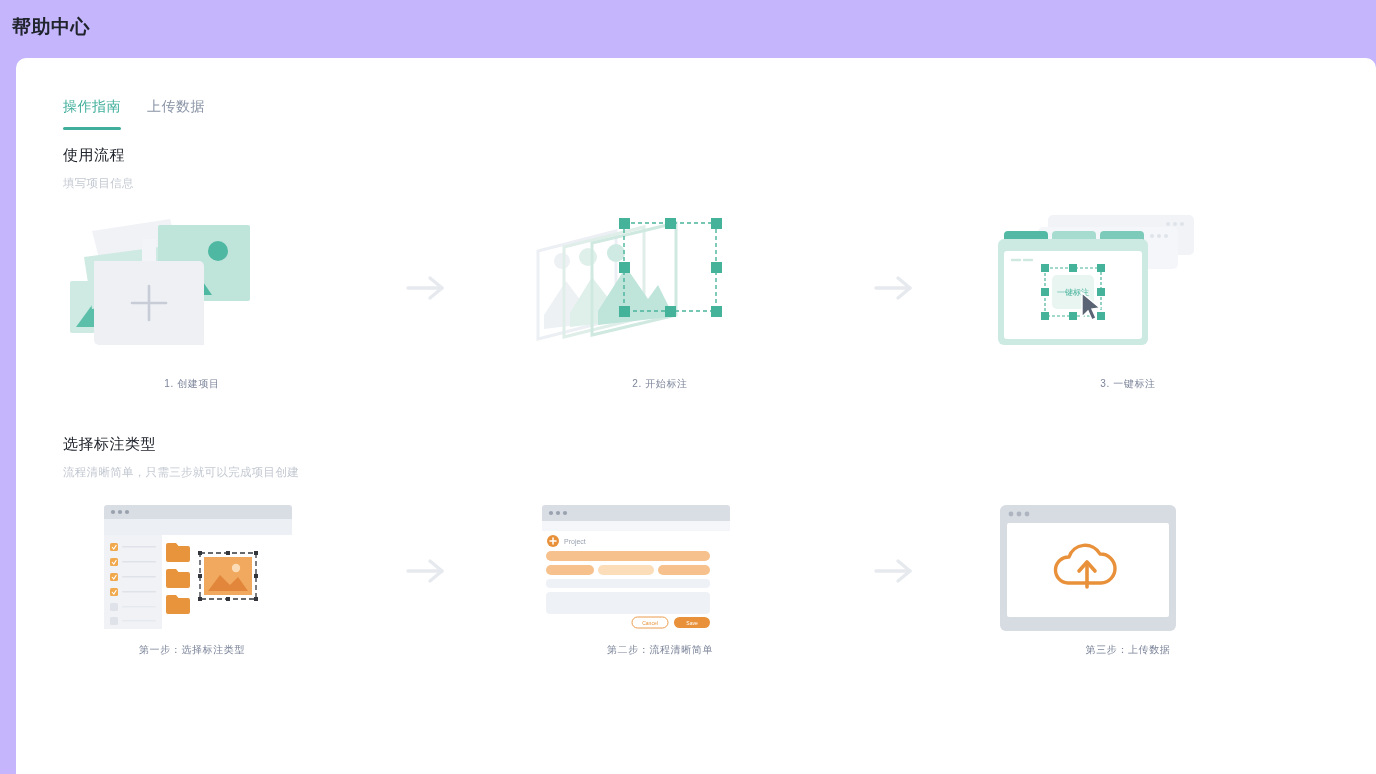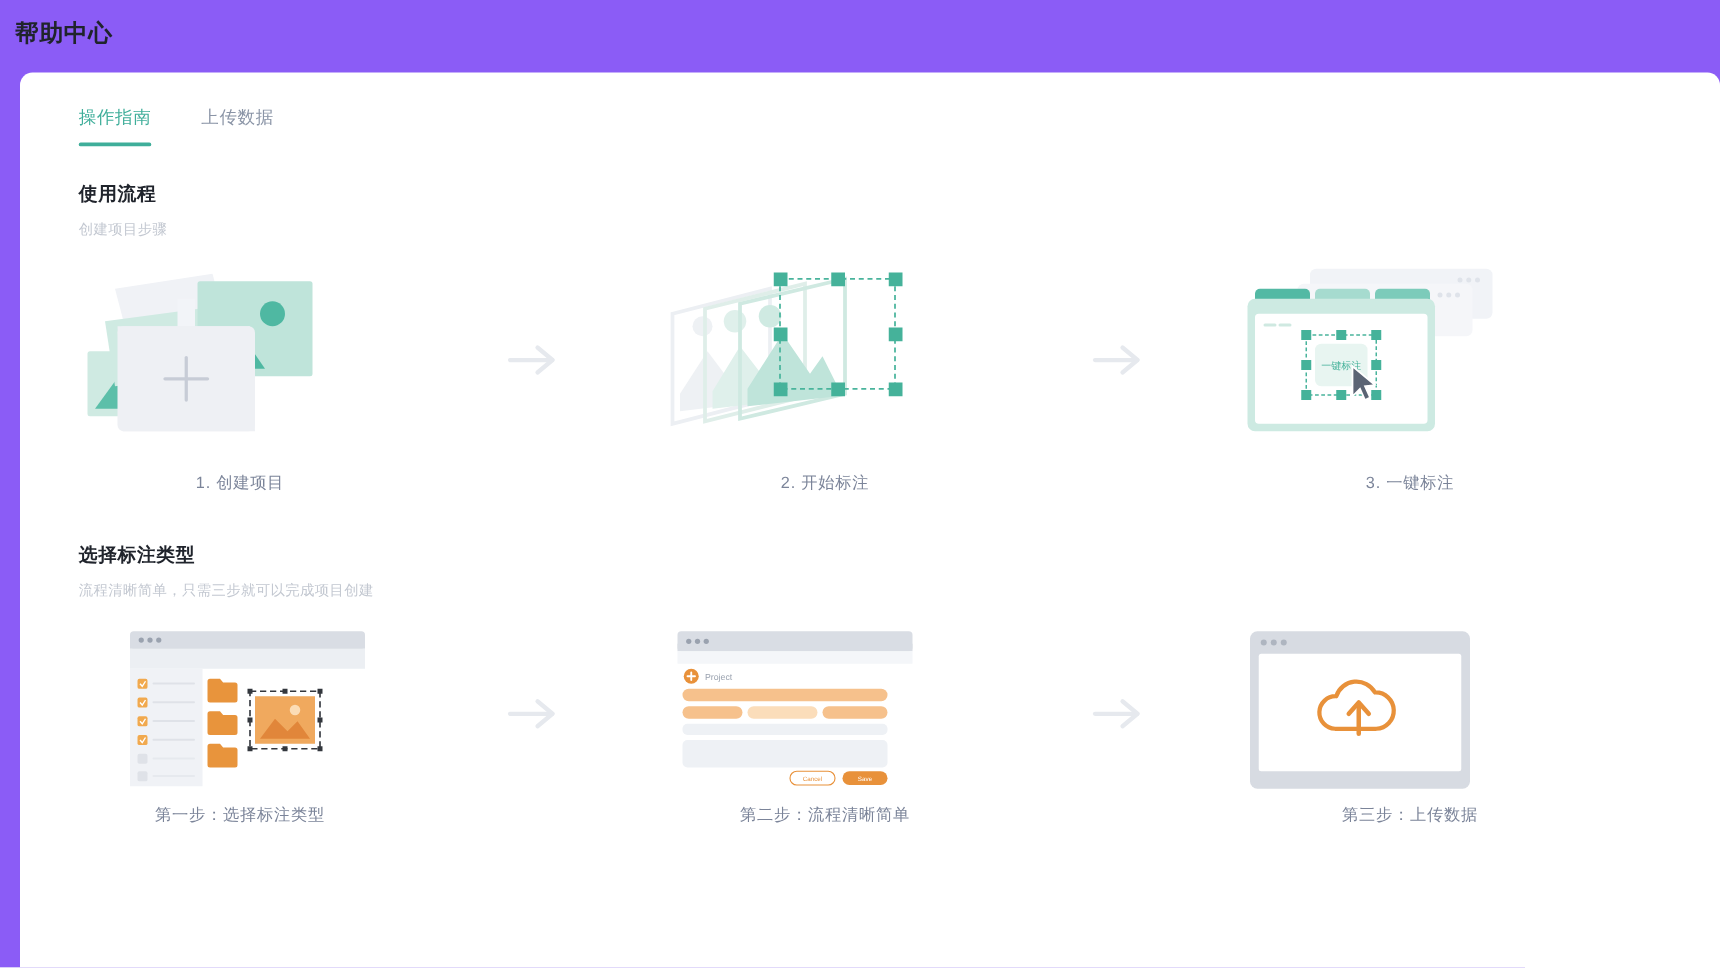--- a/index.html
+++ b/index.html
@@ -4,21 +4,21 @@
 <title>帮助中心</title>
 <style>
   * { box-sizing: border-box; }
   html, body {
     margin: 0; padding: 0;
     width: 1376px; height: 774px;
     background: #eef2f5;
     font-family: "Liberation Sans", "DejaVu Sans", sans-serif;
     overflow: hidden;
   }
-  .page { position: relative; width: 1376px; height: 774px; background: #8b5cf6; }
+  .page { position: relative; width: 1376px; height: 774px; background: #c4b5fd; }
 
   .page-title {
     position: absolute;
     left: 12px; top: 14px;
     font-size: 19px;
     font-weight: bold;
     color: #20242c;
     letter-spacing: 0.5px;
   }
 
@@ -27,23 +27,23 @@
     left: 16px; top: 58px;
     width: 1360px; height: 716px;
     background: #ffffff;
     border-top-left-radius: 10px;
     border-top-right-radius: 10px;
   }
 
   
   .tabs {
     position: absolute;
-    left: 47px; top: 27px;
+    left: 47px; top: 40px;
     display: flex;
-    gap: 40px;
+    gap: 26px;
   }
   .tab {
     position: relative;
     font-size: 14px;
     color: #8a94a6;
     padding-bottom: 14px;
     cursor: pointer;
     letter-spacing: .5px;
   }
   .tab.active { color: #3fae9a; }
@@ -53,21 +53,21 @@
     left: 0; right: 0; bottom: 0;
     height: 3px;
     background: #3fae9a;
     border-radius: 2px;
   }
 
   
   .section-title {
     position: absolute;
     font-size: 15px;
-    font-weight: bold;
+    font-weight: normal;
     color: #20242c;
     letter-spacing: .5px;
   }
   .section-sub {
     position: absolute;
     font-size: 11.5px;
     color: #c3c8d1;
     letter-spacing: .3px;
   }
 
@@ -82,21 +82,21 @@
     display: flex;
     flex-direction: column;
   }
   .flow-art {
     width: 268px;
     height: 150px;
     position: relative;
   }
   .flow-label {
     margin-top: 14px;
-    font-size: 13px;
+    font-size: 10px;
     color: #7b8499;
     letter-spacing: .6px;
     text-align: center;
   }
   .flow-arrow {
     width: 200px;
     height: 150px;
     display: flex;
     align-items: center;
     justify-content: center;
@@ -121,21 +121,21 @@
     <div class="tabs">
       <div class="tab active">
         <span>操作指南</span>
       </div>
       <div class="tab">
         <span>上传数据</span>
       </div>
     </div>
 
     <div class="section-title" style="left:47px; top:88px;">使用流程</div>
-    <div class="section-sub" style="left:47px; top:118px;">创建项目步骤</div>
+    <div class="section-sub" style="left:47px; top:118px;">填写项目信息</div>
 
     <div class="flow-row" style="left:42px; top:155px;">
 
       <div class="flow-item">
         <div class="flow-art">
           <svg width="268" height="150" viewBox="0 0 268 150">
 
             <path d="M34 18 L112 6 L124 52 L46 64 Z" fill="#f0f2f6"></path>
 
             <rect x="12" y="68" width="46" height="52" rx="2" fill="#cfeae2"></rect>

